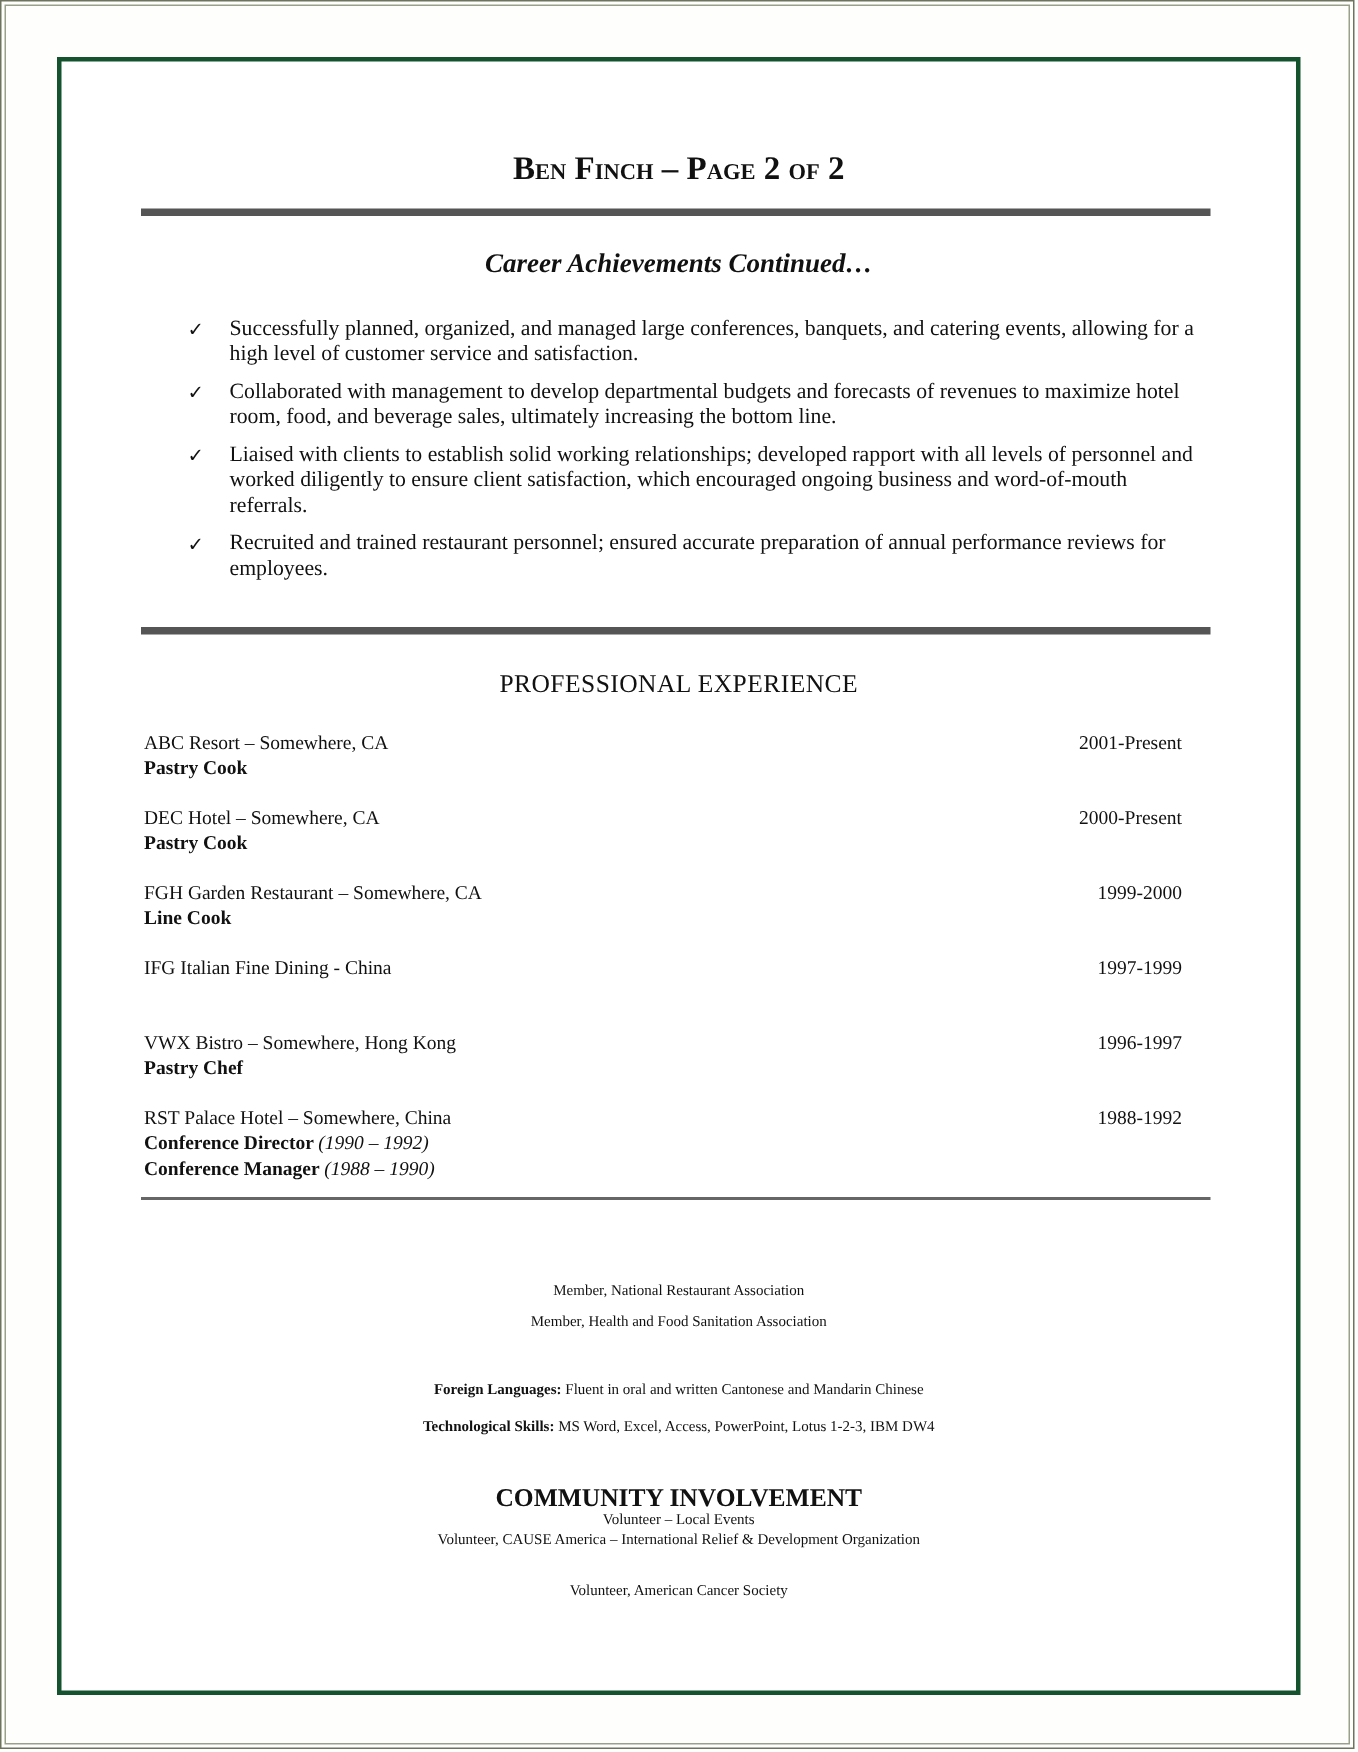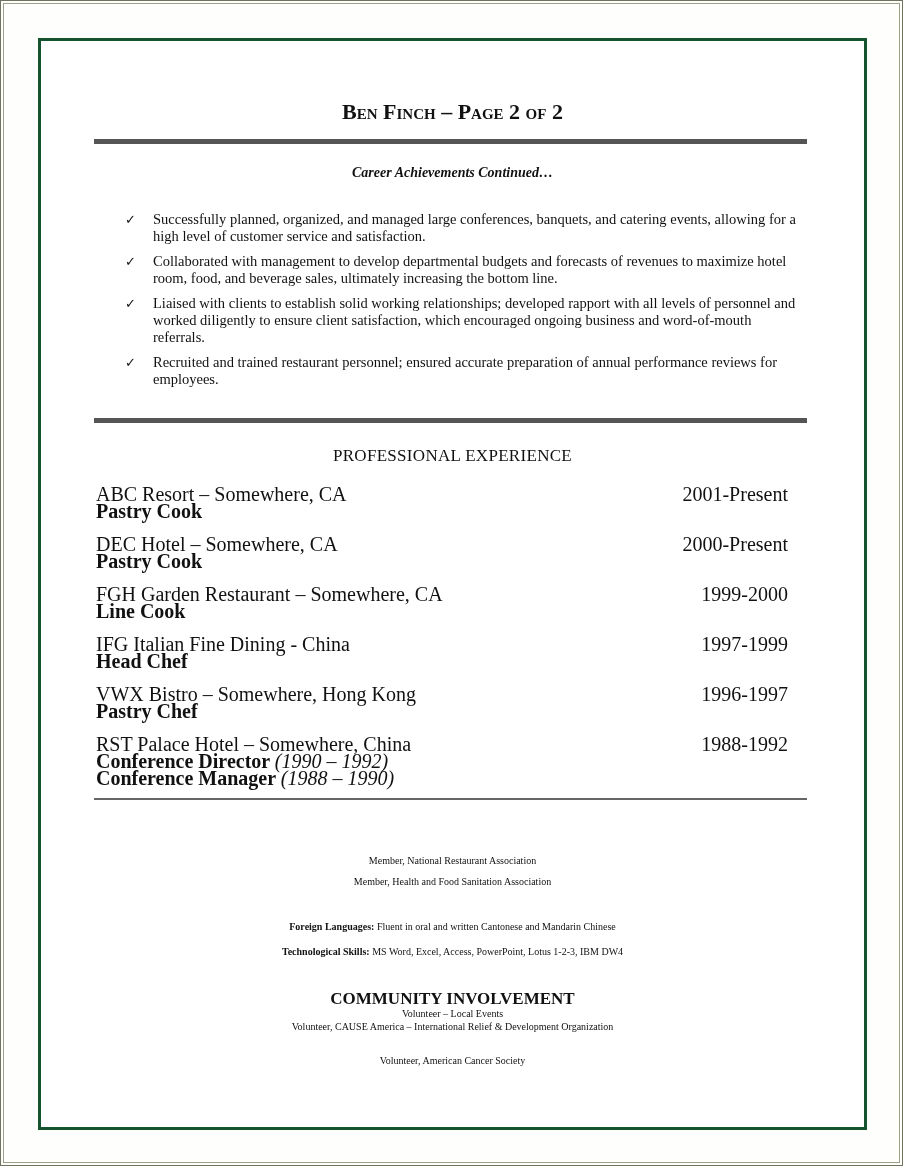--- a/index.html
+++ b/index.html
@@ -63,21 +63,21 @@
       height: 2px;
       background: #666666;
     }
     .subhead {
       position: absolute;
       left: 0; right: 0;
       top: 124px;
       text-align: center;
       font-style: italic;
       font-weight: bold;
-      font-size: 14px;
+      font-size: 18px;
     }
     .achievements {
       position: absolute;
       left: 80px;
       top: 170px;
       width: 680px;
       margin: 0;
       padding: 0;
       list-style: none;
     }
@@ -110,21 +110,21 @@
     }
     .jobs {
       position: absolute;
       left: 55px;
       top: 445px;
       width: 692px;
     }
     .job {
       position: relative;
       height: 50px;
-      font-size: 20px;
+      font-size: 13px;
       line-height: 17px;
     }
     .job .company { display: block; }
     .job .dates {
       position: absolute;
       right: 0;
       top: 0;
     }
     .job .role {
       display: block;
@@ -191,21 +191,20 @@
       <span class="role">Pastry Cook</span>
     </div>
     <div class="job">
       <span class="company">FGH Garden Restaurant – Somewhere, CA</span>
       <span class="dates">1999-2000</span>
       <span class="role">Line Cook</span>
     </div>
     <div class="job">
       <span class="company">IFG Italian Fine Dining - China</span>
       <span class="dates">1997-1999</span>
-      <span class="role">Head Chef</span>
     </div>
     <div class="job">
       <span class="company">VWX Bistro – Somewhere, Hong Kong</span>
       <span class="dates">1996-1997</span>
       <span class="role">Pastry Chef</span>
     </div>
     <div class="job" style="height:60px;">
       <span class="company">RST Palace Hotel – Somewhere, China</span>
       <span class="dates">1988-1992</span>
       <span class="role">

